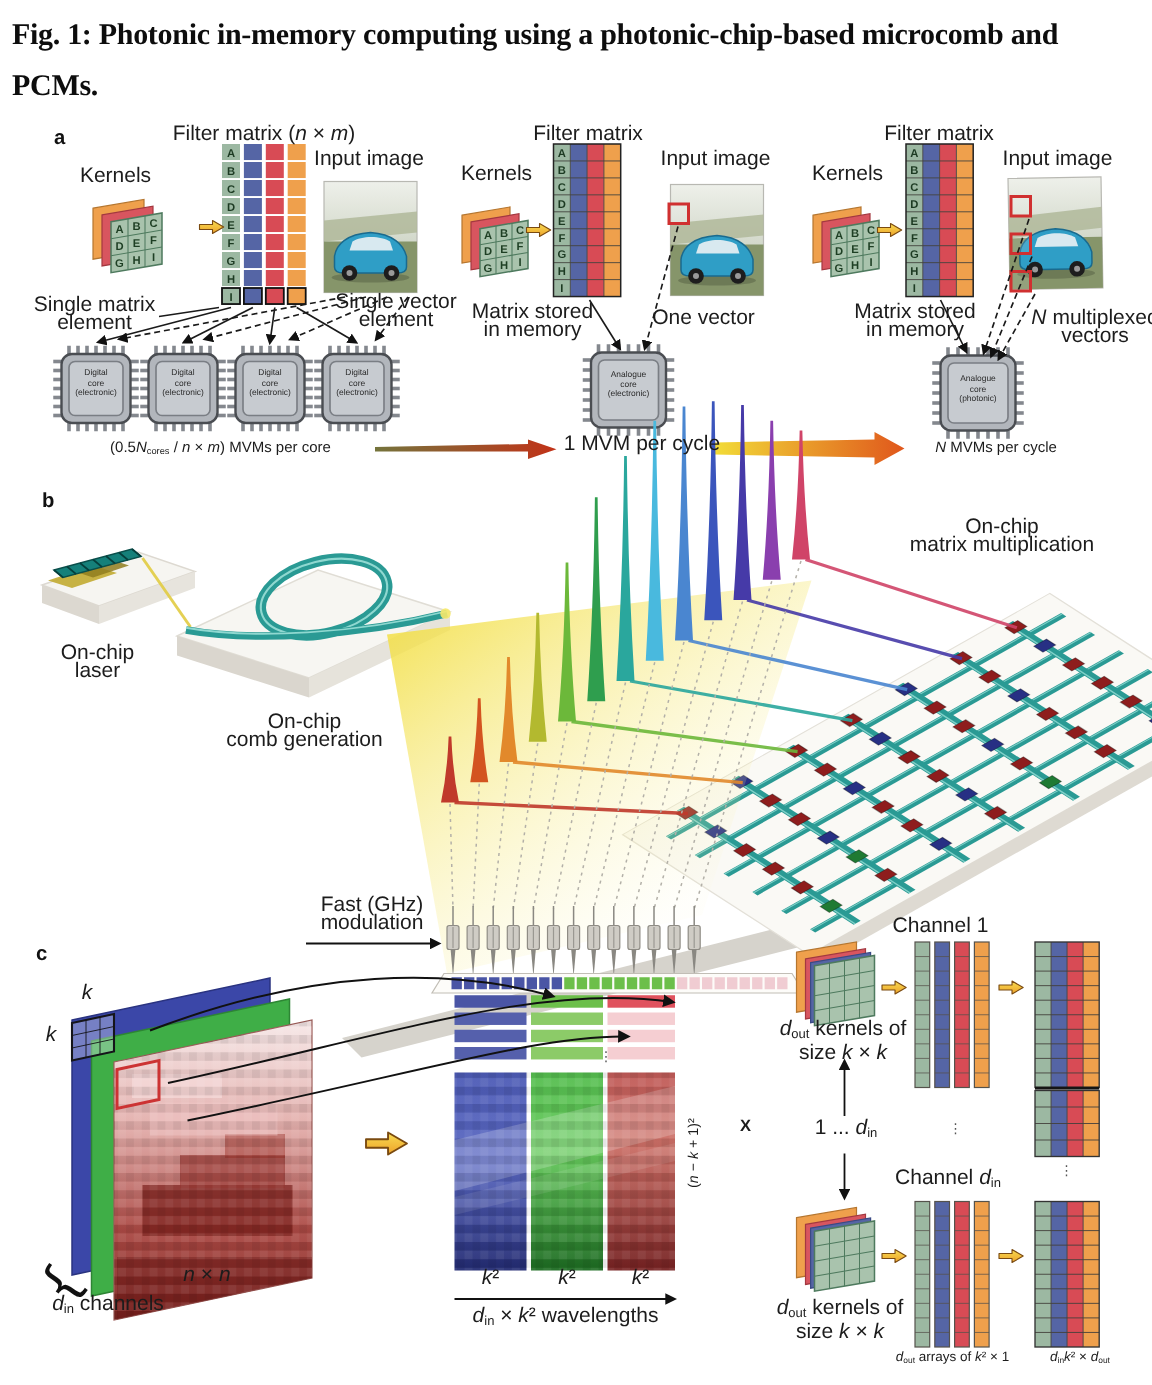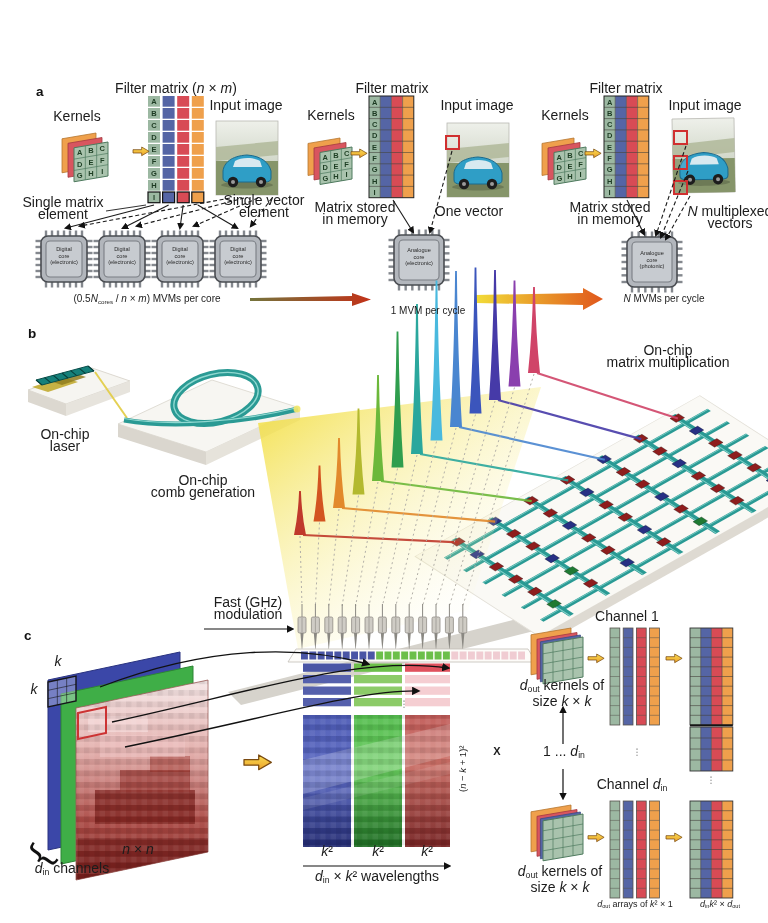--- a/index.html
+++ b/index.html
@@ -851,20 +851,22 @@
         <line x1="722.1" y1="801" x2="722.1" y2="898" stroke="#44413c" stroke-width="0.6"></line>
         <rect x="690" y="801" width="42.8" height="97" fill="none" stroke="#333" stroke-width="0.9"></rect>
         <use href="#barr" xlink:href="#barr" transform="translate(588,654) scale(0.62)"></use>
         <use href="#barr" xlink:href="#barr" transform="translate(666,654) scale(0.62)"></use>
         <use href="#barr" xlink:href="#barr" transform="translate(588,833) scale(0.62)"></use>
         <use href="#barr" xlink:href="#barr" transform="translate(666,833) scale(0.62)"></use>
       </g>
     </svg>
 
   <div class="title">
+    <div>Fig. 1: Photonic in-memory computing using a photonic-chip-based microcomb and</div>
+    <div>PCMs.</div>
   </div>
 
   <div class="panel" style="left:36px;top:84px">a</div>
   <div class="panel" style="left:28px;top:326px">b</div>
   <div class="panel" style="left:24px;top:628px">c</div>
 
   <div class="lbl" style="left:92px;top:83px;width:168px"><span>Filter matrix (</span><span class="it">n</span><span> × </span><span class="it">m</span><span>)</span></div>
   <div class="lbl" style="left:45px;top:111px;width:64px">Kernels</div>
   <div class="lbl" style="left:206px;top:100px;width:80px">Input image</div>
   <div class="lbl" style="left:18px;top:197px;width:90px">
@@ -903,21 +905,21 @@
   <div class="lbl" style="left:303px;top:202px;width:104px">
     <div>Matrix stored</div>
       <div>in memory</div>
   </div>
   <div class="lbl" style="left:427px;top:206px;width:84px">One vector</div>
   <div class="lbl small" style="left:397px;top:247px;width:44px">
     <div>Analogue</div>
       <div>core</div>
       <div>(electronic)</div>
   </div>
-  <div class="lbl" style="left:368px;top:305px;width:120px;font-size:10px">1 MVM per cycle</div>
+  <div class="lbl" style="left:368px;top:290px;width:120px;font-size:14px">1 MVM per cycle</div>
 
   <div class="lbl" style="left:564px;top:83px;width:124px">Filter matrix</div>
   <div class="lbl" style="left:533px;top:110px;width:64px">Kernels</div>
   <div class="lbl" style="left:665px;top:100px;width:80px">Input image</div>
   <div class="lbl" style="left:558px;top:202px;width:104px">
     <div>Matrix stored</div>
       <div>in memory</div>
   </div>
   <div class="lbl" style="left:680px;top:206px;width:100px">
     <div><span class="it">N</span><span> multiplexed</span></div>

